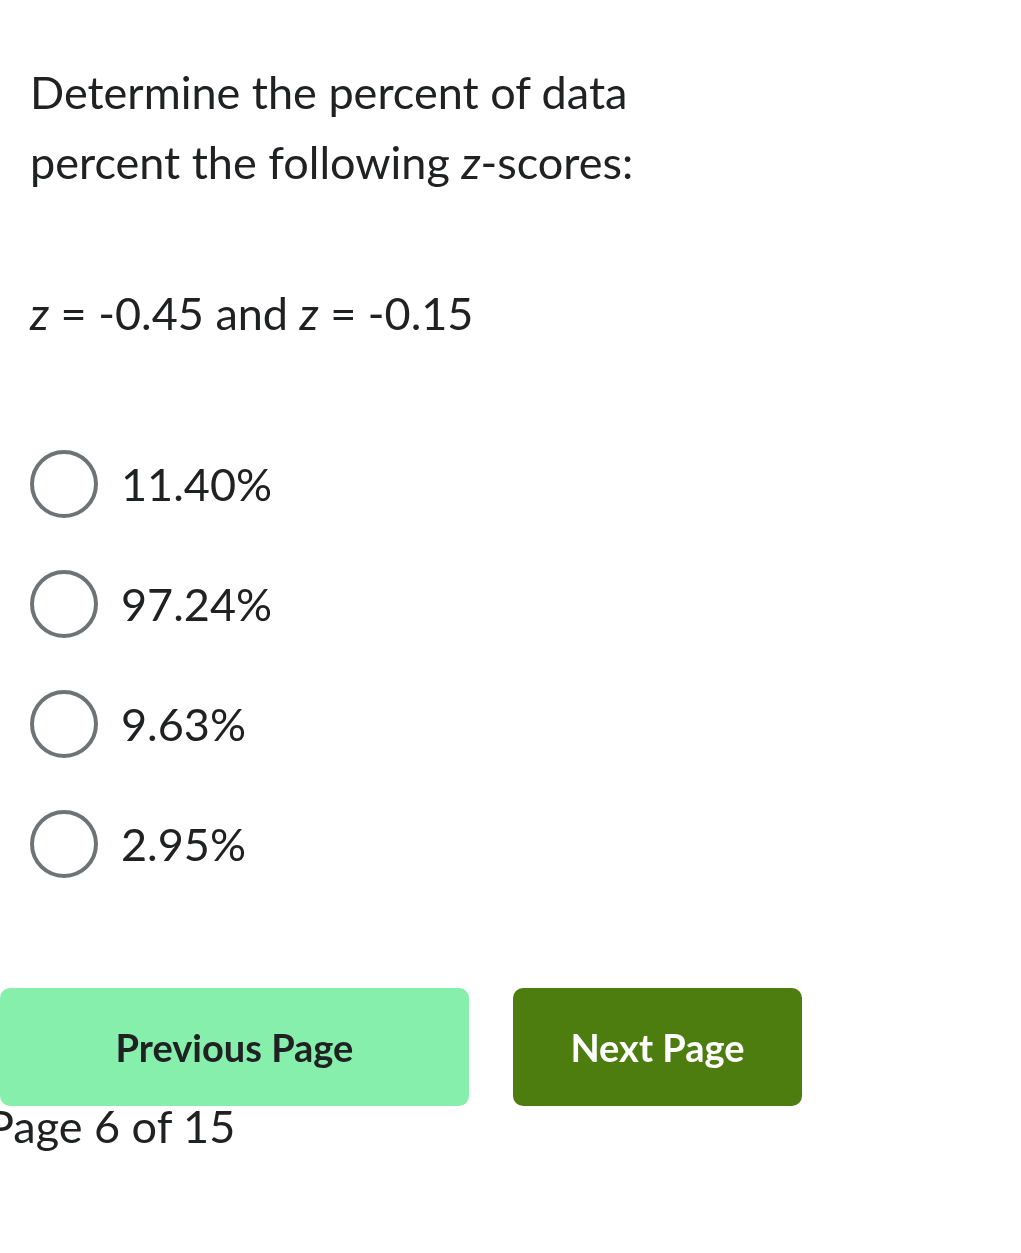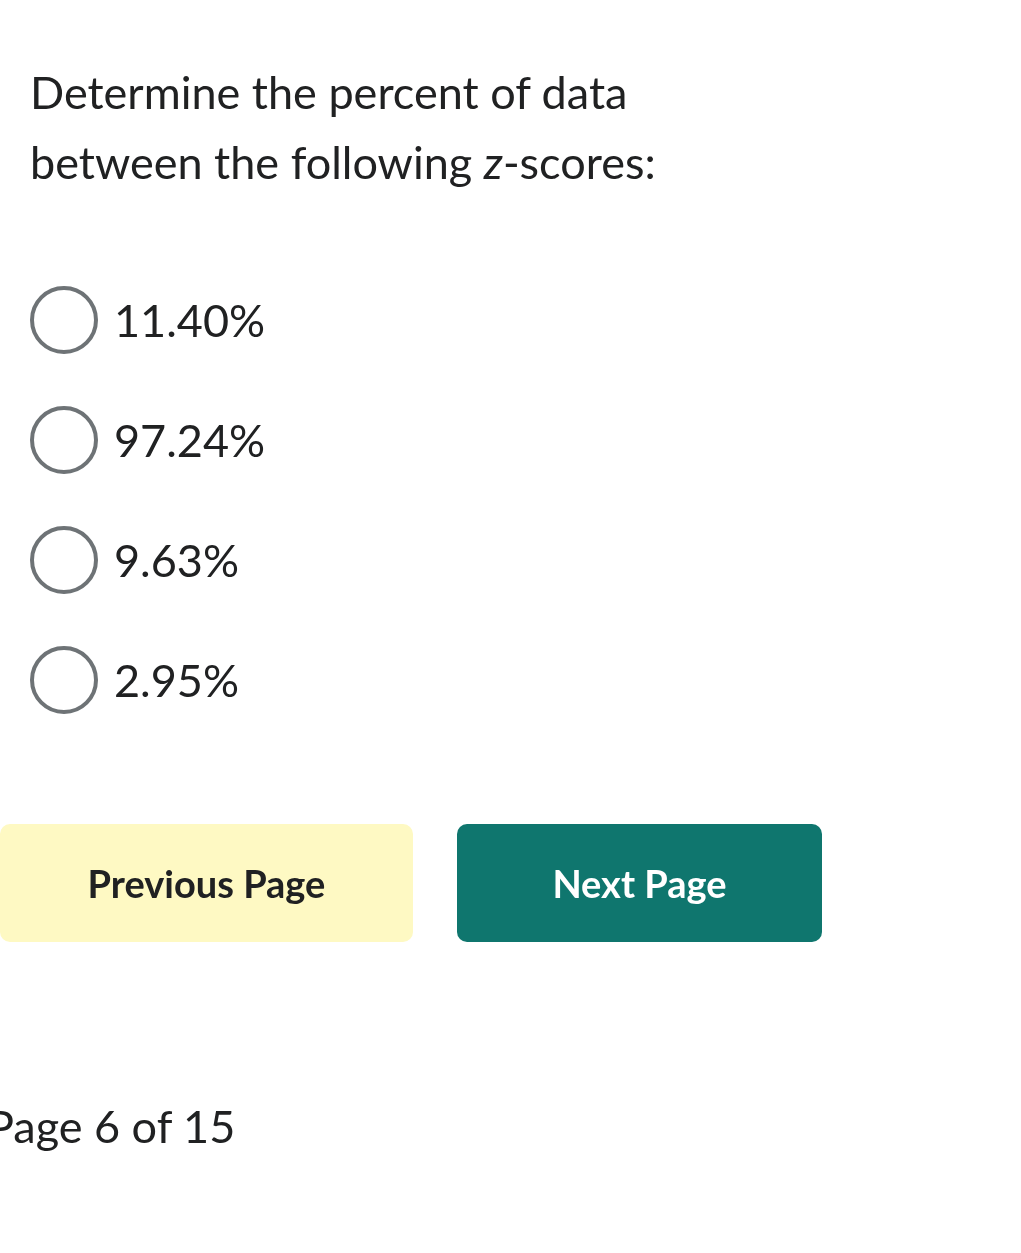--- a/index.html
+++ b/index.html
@@ -38,21 +38,21 @@
     }
     .options {
       display: flex;
       flex-direction: column;
       gap: 52px;
       margin-bottom: 110px;
     }
     .option {
       display: flex;
       align-items: center;
-      gap: 16px;
+      gap: 23px;
       cursor: pointer;
     }
     .radio-circle {
       width: 68px;
       height: 68px;
       border: 4px solid #6e7376;
       border-radius: 50%;
       background: #ffffff;
       flex-shrink: 0;
     }
@@ -70,47 +70,50 @@
     .btn {
       font-size: 38px;
       font-weight: 700;
       padding: 36px 0;
       border: none;
       border-radius: 10px;
       cursor: pointer;
       font-family: inherit;
     }
     .btn-prev {
-      background: #fef9c3;
+      background: #86efac;
       color: #202122;
-      width: 413px;
+      width: 469px;
     }
     .btn-next {
-      background: #0f766e;
+      background: #4d7c0f;
       color: #ffffff;
-      width: 365px;
+      width: 289px;
     }
     .page-indicator {
       font-size: 45px;
       color: #202122;
       font-weight: 400;
       position: absolute;
       left: -13px;
       bottom: 100px;
     }
   </style>
 </head>
 <body>
 
 <div class="container">
   <div class="question-text">
     <span>Determine the percent of data</span><br>
-    <span>between the following </span><span class="z-italic">z</span><span>-scores:</span>
+    <span>percent the following </span><span class="z-italic">z</span><span>-scores:</span>
   </div>
 
+  <div class="equation">
+    <span class="z-italic">z</span><span> = -0.45 and </span><span class="z-italic">z</span><span> = -0.15</span>
+  </div>
 
   <div class="options">
     <div class="option">
       <div class="radio-circle"></div>
       <span class="option-label">11.40%</span>
     </div>
     <div class="option">
       <div class="radio-circle"></div>
       <span class="option-label">97.24%</span>
     </div>

